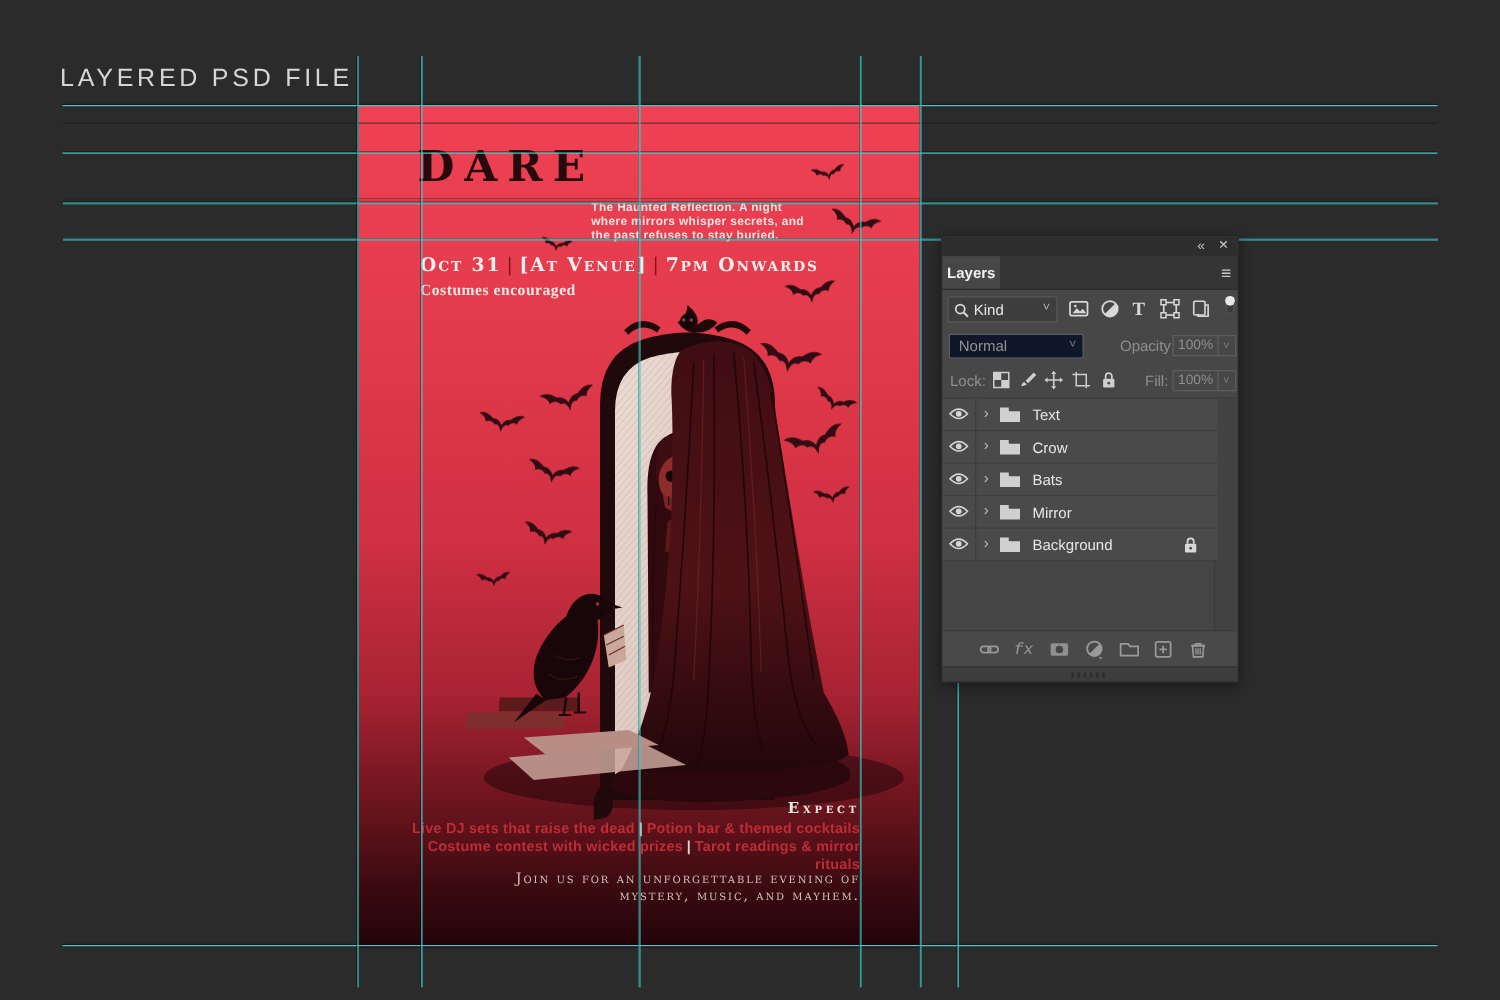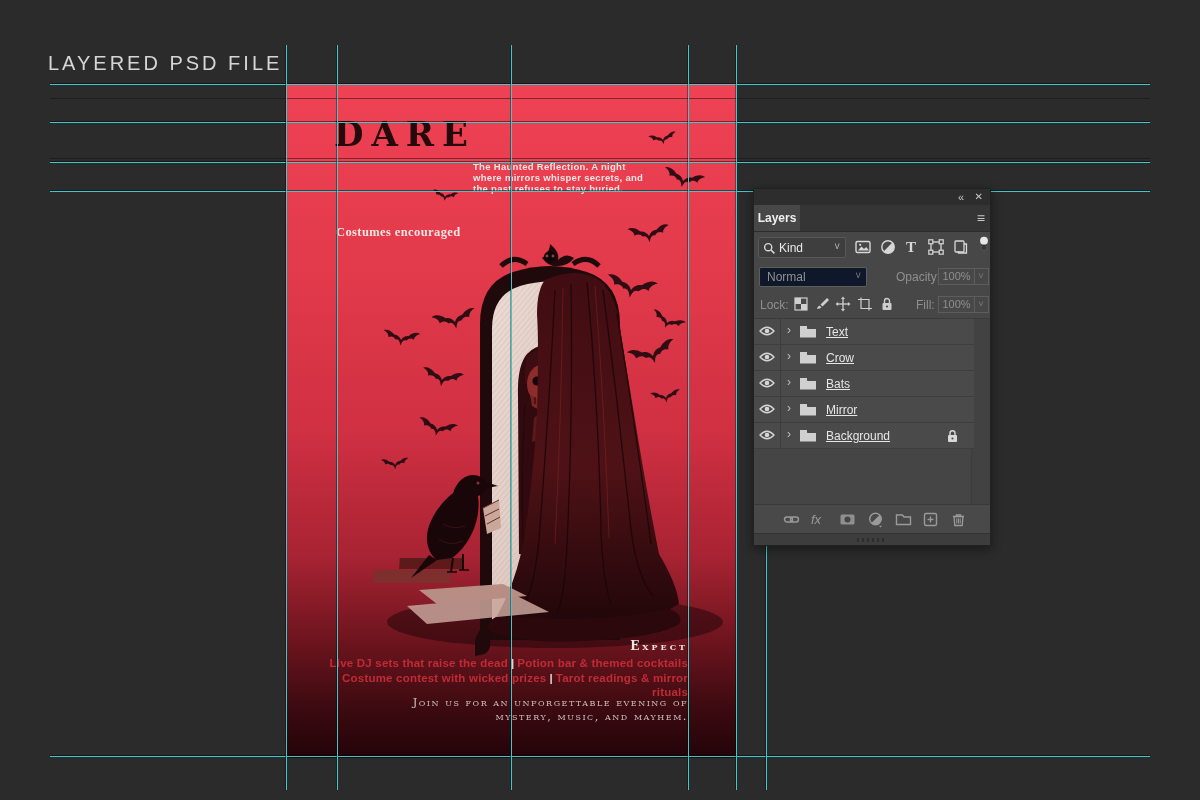--- a/index.html
+++ b/index.html
@@ -70,25 +70,25 @@
   .val-ch{position:absolute;width:15px;height:17px;border:1px solid #5d5d5d;border-left:none;
     box-sizing:border-box;color:#7e7e7e;font-size:9px;text-align:center;line-height:15px;}
   .lock-row{position:absolute;left:0;top:102px;right:0;height:27px;background:#474747;border-bottom:1px solid #3a3a3a;}
   .l-ic{position:absolute;top:5px;width:16px;height:16px;}
   .rows{position:absolute;left:0;top:130px;right:0;bottom:40px;background:#454545;}
   .rows .gutter{position:absolute;right:0;top:0;bottom:0;width:18px;background:#424242;border-left:1px solid #3c3c3c;}
   .lrow{position:absolute;left:0;width:220px;height:26px;background:#4a4a4a;border-bottom:1px solid #3e3e3e;box-sizing:border-box;}
   .lrow .eyec{position:absolute;left:0;top:0;width:26px;height:25px;border-right:1px solid #3e3e3e;}
   .lrow .exp{position:absolute;left:33px;top:4px;color:#bdbdbd;font-size:12px;}
   .lrow .fold{position:absolute;left:45px;top:6px;}
-  .lrow .lname{position:absolute;left:72px;top:6px;font-size:12px;color:#e6e6e6;text-decoration:underline;}
+  .lrow .lname{position:absolute;left:72px;top:6px;font-size:12px;color:#e6e6e6;}
   .lrow .rlock{position:absolute;left:192px;top:6px;}
   .foot{position:absolute;left:0;right:0;bottom:11px;height:29px;background:#494949;border-top:1px solid #3a3a3a;}
   .foot .fi{position:absolute;top:6px;width:17px;height:17px;}
-  .fx-lb{font-family:Liberation Sans, sans-serif;font-style:italic;font-size:13px;color:#9a9a9a;line-height:17px;}
+  .fx-lb{font-family:Liberation Mono, monospace;font-style:italic;font-size:13px;color:#9a9a9a;line-height:17px;}
   .strip{position:absolute;left:0;right:0;bottom:0;height:11px;background:#3d3d3d;border-top:1px solid #333;}
   .grip{position:absolute;left:50%;bottom:3px;width:30px;height:4px;margin-left:-15px;
     background:repeating-linear-gradient(90deg,#2e2e2e 0 2px,transparent 2px 5px);}
   svg{display:block}
 </style>
 </head>
 <body>
 
 <div class="hdr-title">LAYERED PSD FILE</div>
 
@@ -202,20 +202,23 @@
       <use href="#bat" transform="translate(379,314) scale(0.65) rotate(-8)"></use>
       <use href="#bat" transform="translate(150,346) scale(0.85) rotate(12)"></use>
       <use href="#bat" transform="translate(108,381) scale(0.6) rotate(-4)"></use>
     </g>
   </svg>
 
   <div class="p-title">
     <div class="l2">DARE</div>
   </div>
   <div class="p-sub">The Haunted Reflection. A night where mirrors whisper secrets, and the past refuses to stay buried.</div>
+  <div class="p-date">
+    <span>Oct 31</span><span class="sep">|</span><span>[At Venue]</span><span class="sep">|</span><span>7pm Onwards</span>
+  </div>
   <div class="p-cost">Costumes encouraged</div>
   <div class="p-expect">Expect</div>
   <div class="p-lines">
     <div><span>Live DJ sets that raise the dead</span><span class="sep">|</span><span>Potion bar &amp; themed cocktails</span></div>
     <div><span>Costume contest with wicked prizes</span><span class="sep">|</span><span>Tarot readings &amp; mirror rituals</span></div>
   </div>
   <div class="p-join">
     <div>Join us for an unforgettable evening of</div>
     <div>mystery, music, and mayhem.</div>
   </div>

